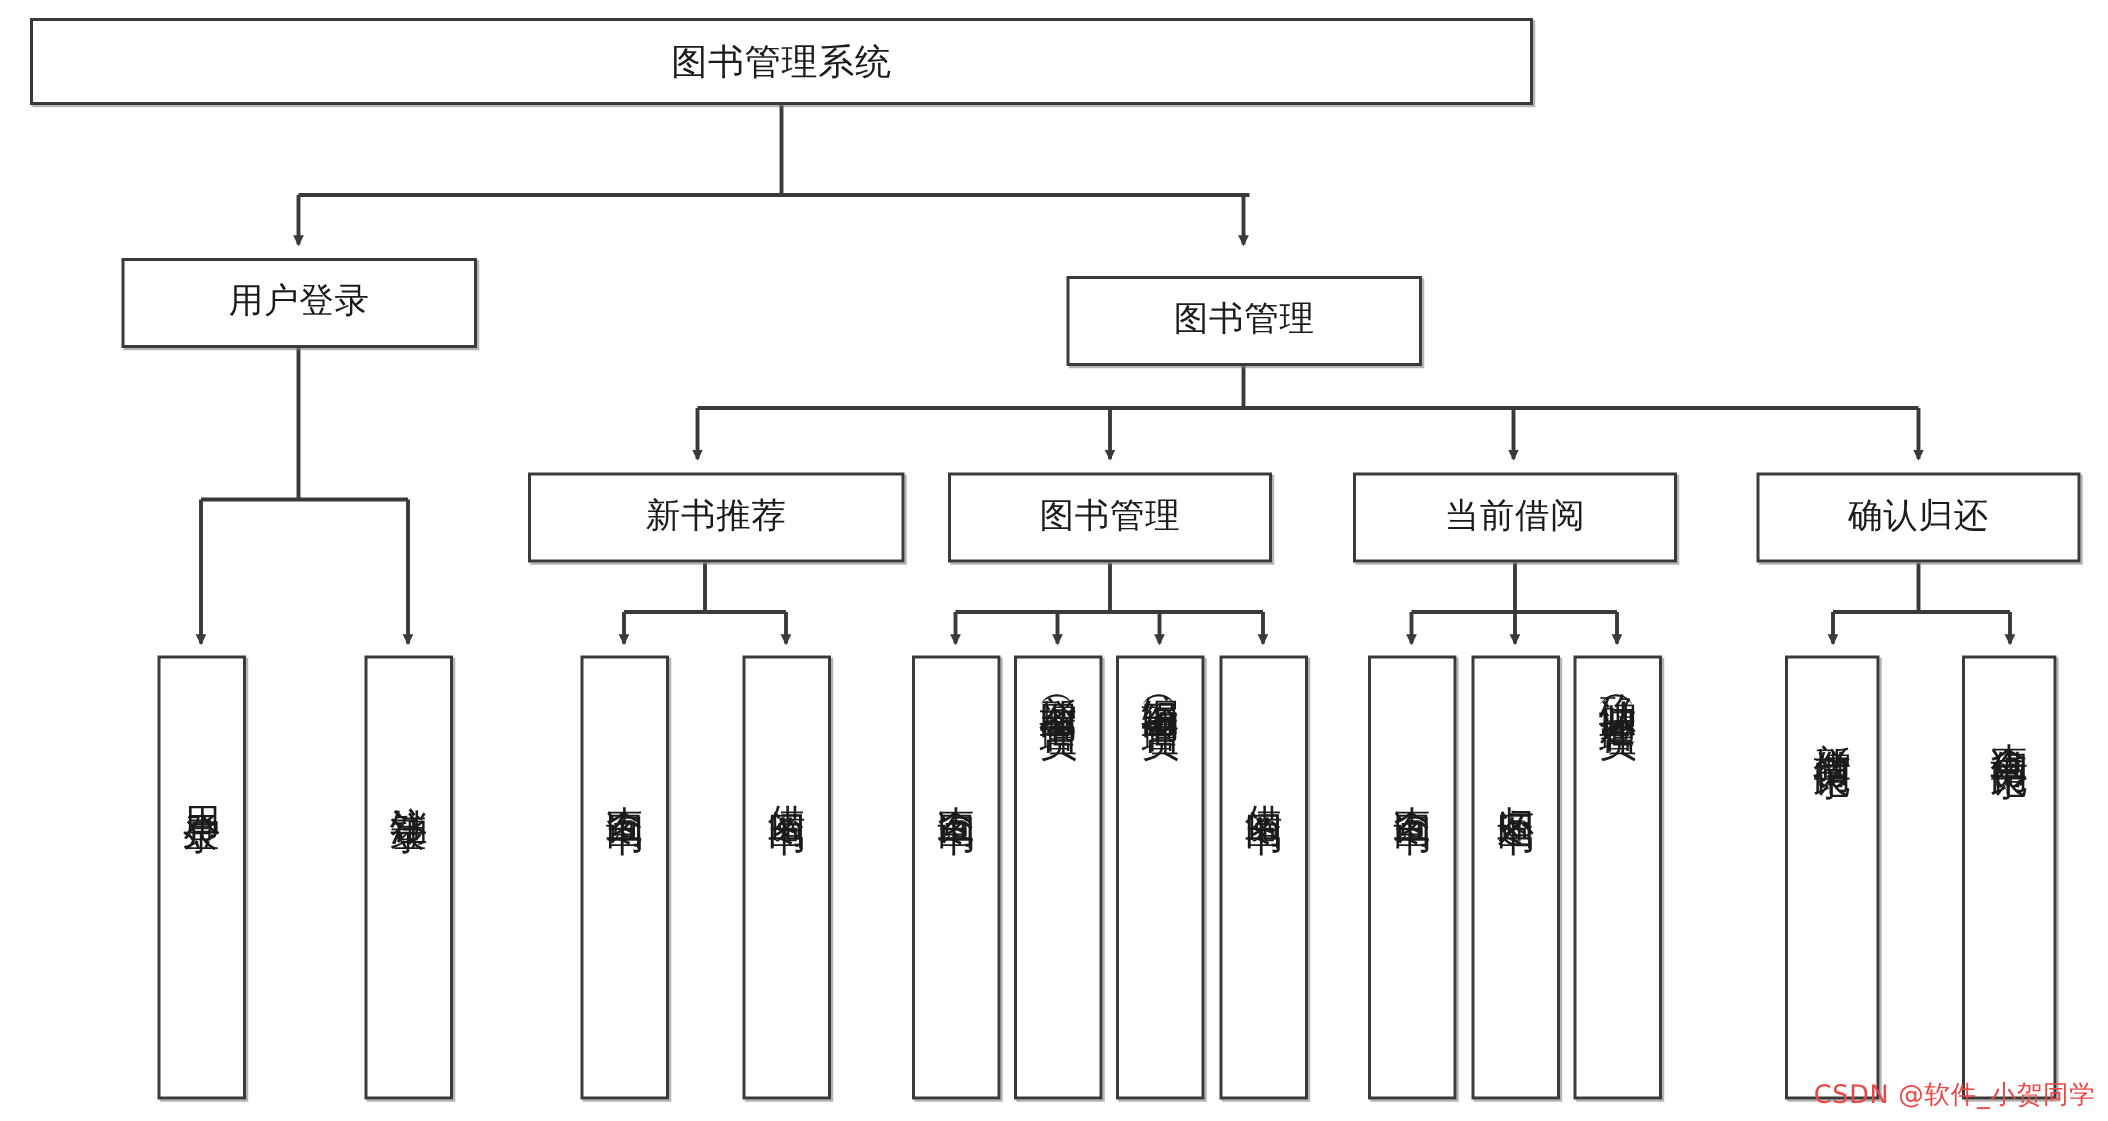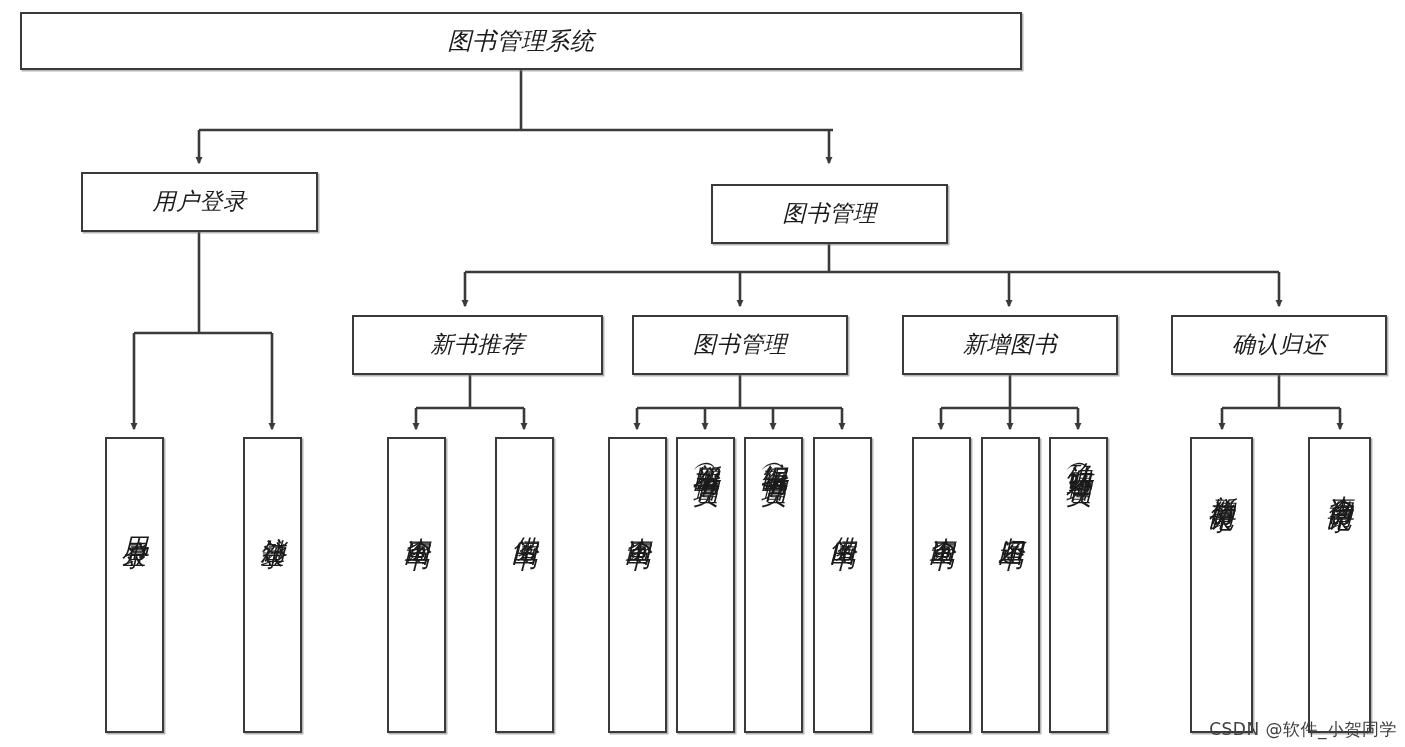--- a/index.html
+++ b/index.html
@@ -33,21 +33,20 @@
     box-shadow: 1.5px 1.5px 0 rgba(120,120,120,0.55);
     display: flex;
     align-items: center;
     justify-content: center;
     color: #1b1b1b;
   }
   .node .label {
     text-align: left;
     line-height: 1.18;
     letter-spacing: 0.5px;
-    font-style: italic;
   }
   
   .node.h .label {
     writing-mode: horizontal-tb;
     font-size: 23px;
   }
   .node.root .label { font-size: 24px; }
   
   .node.v {
     align-items: flex-start;
@@ -61,21 +60,21 @@
     line-height: 1.0;
     letter-spacing: 3px;
     white-space: nowrap;
     display: block;
   }
   .watermark {
     position: absolute;
     right: 8px;
     bottom: 6px;
     font-size: 17px;
-    color: #404040;
+    color: #ef4444;
     letter-spacing: 0.5px;
     white-space: nowrap;
     user-select: none;
   }
 </style>
 </head>
 <body>
 
 <div id="canvas">
 
@@ -140,21 +139,21 @@
     <span class="label">图书管理</span>
   </div>
 
   <div class="node h" style="left:352px; top:315px; width:251px; height:60px;">
     <span class="label">新书推荐</span>
   </div>
   <div class="node h" style="left:632px; top:315px; width:216px; height:60px;">
     <span class="label">图书管理</span>
   </div>
   <div class="node h" style="left:902px; top:315px; width:216px; height:60px;">
-    <span class="label">新增图书</span>
+    <span class="label">当前借阅</span>
   </div>
   <div class="node h" style="left:1171px; top:315px; width:216px; height:60px;">
     <span class="label">确认归还</span>
   </div>
 
   <div class="node v" style="left:105px; top:437px; width:59px; height:296px; padding-top:78px;">
     <span class="label">用户登录</span>
   </div>
   <div class="node v" style="left:243px; top:437px; width:59px; height:296px; padding-top:78px;">
     <span class="label">注销登录</span>

